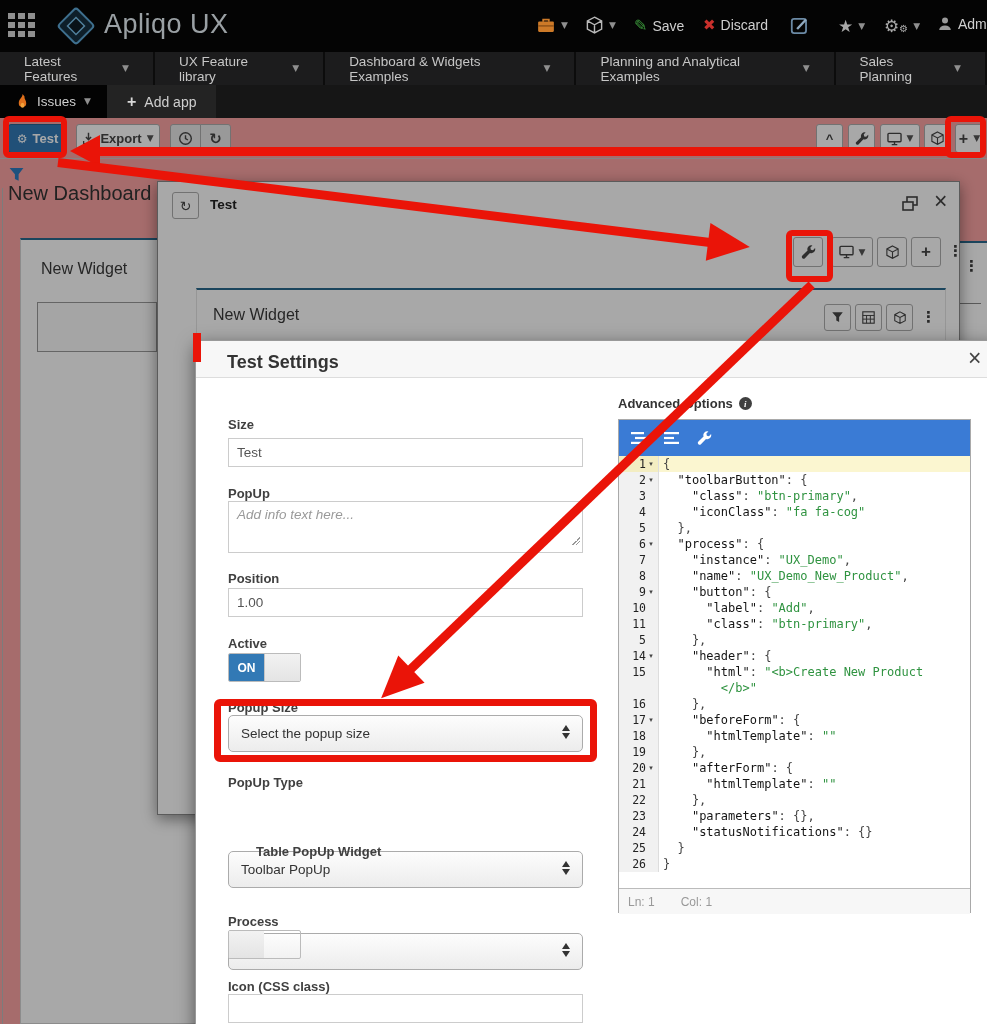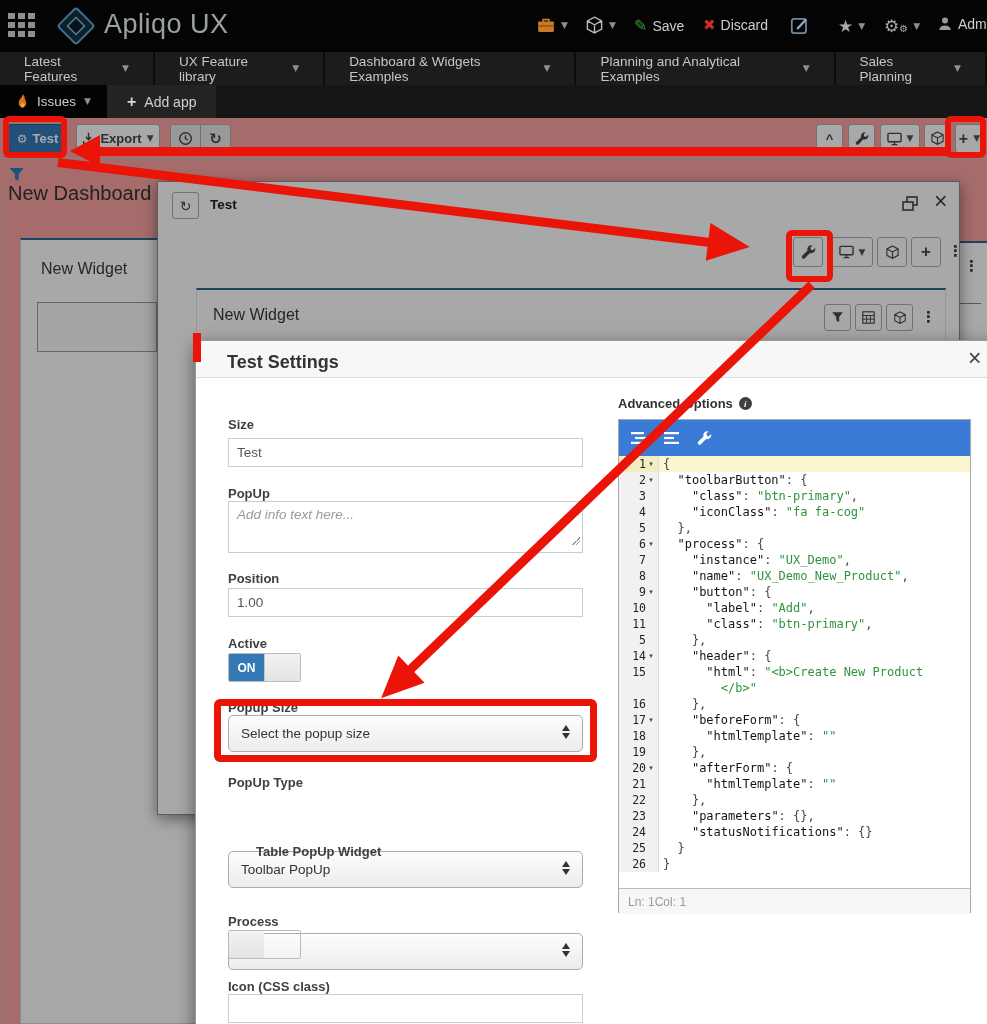--- a/index.html
+++ b/index.html
@@ -98,21 +98,21 @@
   .cm-row.active{background:#fbf6d0;}
   .gut{flex:0 0 40px;background:#f1f1f1;border-right:1px solid #ddd;display:flex;justify-content:flex-end;
        align-items:center;color:#222;box-sizing:border-box;padding-right:2px;}
   .cm-row.active .gut{background:#f3edc2;}
   .gut .num{min-width:22px;text-align:right;font-size:11.5px;}
   .gut .fold{width:10px;font-size:7px;color:#444;text-align:center;font-family:"DejaVu Sans",sans-serif;}
   .code{flex:1;white-space:pre;padding-left:4px;color:#444;}
   .code .k{color:#141414;}
   .code .s{color:#2f9340;}
   .ed-status{height:25px;background:#f7f7f7;border-top:1px solid #bbb;display:flex;align-items:center;
-             padding:0 9px;font-size:12px;color:#999;}
+             gap:26px;padding:0 9px;font-size:12px;color:#999;}
 
   
   .ann{z-index:5;pointer-events:none;}
   .rbox{border:6px solid #ea1408;border-radius:6px;box-sizing:border-box;}
   .rline{background:#ea1408;}
   .rhead-left{width:0;height:0;border-top:16px solid transparent;border-bottom:16px solid transparent;border-right:30px solid #ea1408;}
   .arrow{transform-origin:0 50%;}
   .arrow .shaft{position:absolute;top:16px;height:9px;background:#ea1408;}
   .arrow .head{position:absolute;width:0;height:0;border-top:19px solid transparent;border-bottom:19px solid transparent;border-left:42px solid #ea1408;top:1px;}
 </style>

